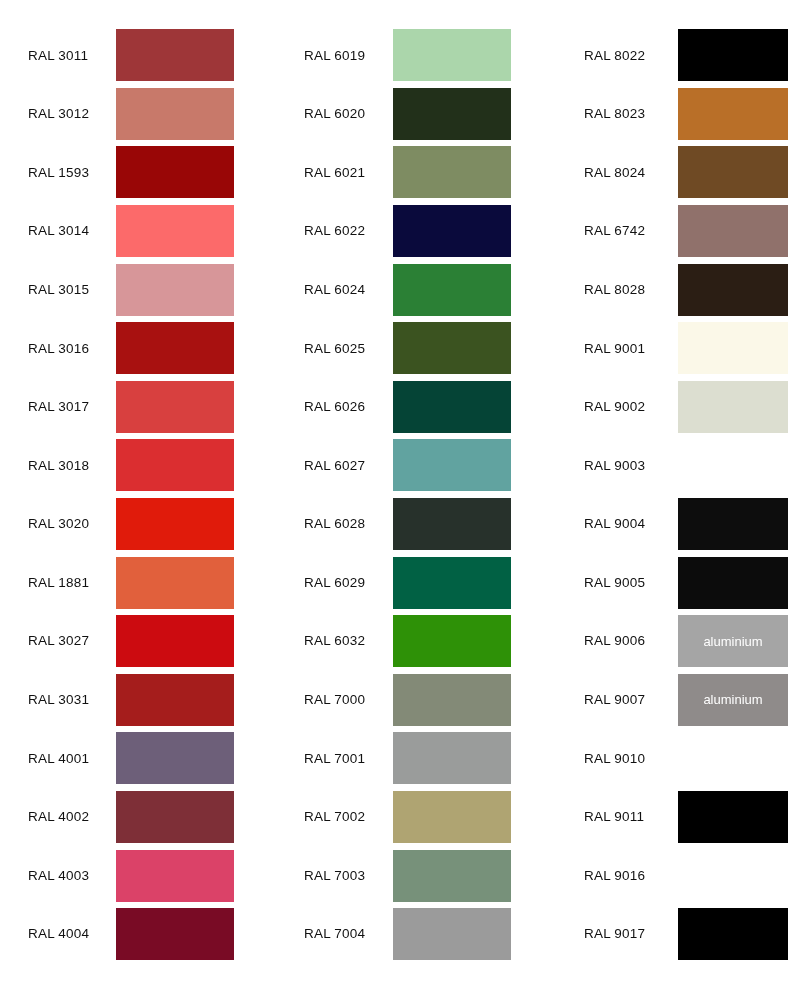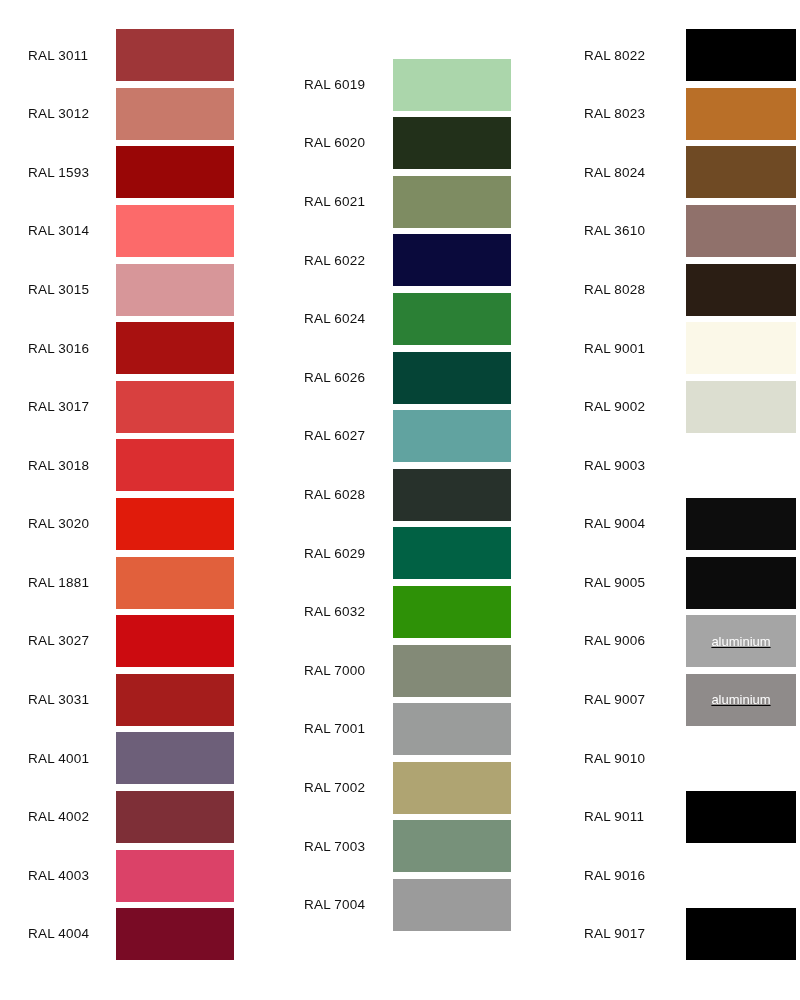--- a/index.html
+++ b/index.html
@@ -58,21 +58,21 @@
     width: 118px;
     height: 52px;
     box-sizing: border-box;
     display: flex;
     align-items: center;
     justify-content: center;
     flex: 0 0 auto;
   }
   .col-0 .swatch { margin-left: 0px; }
   .col-1 .swatch { margin-left: 1px; }
-  .col-2 .swatch { margin-left: 14px; width: 110px; text-decoration: underline; }
+  .col-2 .swatch { margin-left: 6px; width: 110px; }
 
   .swatch.empty {
     background: transparent !important;
   }
   .swatch-text {
     font-size: 13px;
     color: #ffffff;
     line-height: 1;
     user-select: none;
   }
@@ -163,20 +163,24 @@
         </div>
         <div class="row">
           <div class="ral-label">RAL 6022</div>
           <div class="swatch" style="background: rgb(10, 10, 60);"></div>
         </div>
         <div class="row">
           <div class="ral-label">RAL 6024</div>
           <div class="swatch" style="background: rgb(43, 128, 53);"></div>
         </div>
         <div class="row">
+          <div class="ral-label">RAL 6025</div>
+          <div class="swatch" style="background: rgb(59, 83, 32);"></div>
+        </div>
+        <div class="row">
           <div class="ral-label">RAL 6026</div>
           <div class="swatch" style="background: rgb(5, 68, 54);"></div>
         </div>
         <div class="row">
           <div class="ral-label">RAL 6027</div>
           <div class="swatch" style="background: rgb(97, 163, 160);"></div>
         </div>
         <div class="row">
           <div class="ral-label">RAL 6028</div>
           <div class="swatch" style="background: rgb(39, 49, 43);"></div>
@@ -217,21 +221,21 @@
         </div>
         <div class="row">
           <div class="ral-label">RAL 8023</div>
           <div class="swatch" style="background: rgb(185, 111, 40);"></div>
         </div>
         <div class="row">
           <div class="ral-label">RAL 8024</div>
           <div class="swatch" style="background: rgb(111, 74, 36);"></div>
         </div>
         <div class="row">
-          <div class="ral-label">RAL 3610</div>
+          <div class="ral-label">RAL 6742</div>
           <div class="swatch" style="background: rgb(144, 113, 107);"></div>
         </div>
         <div class="row">
           <div class="ral-label">RAL 8028</div>
           <div class="swatch" style="background: rgb(43, 30, 20);"></div>
         </div>
         <div class="row">
           <div class="ral-label">RAL 9001</div>
           <div class="swatch" style="background: rgb(251, 248, 232);"></div>
         </div>

